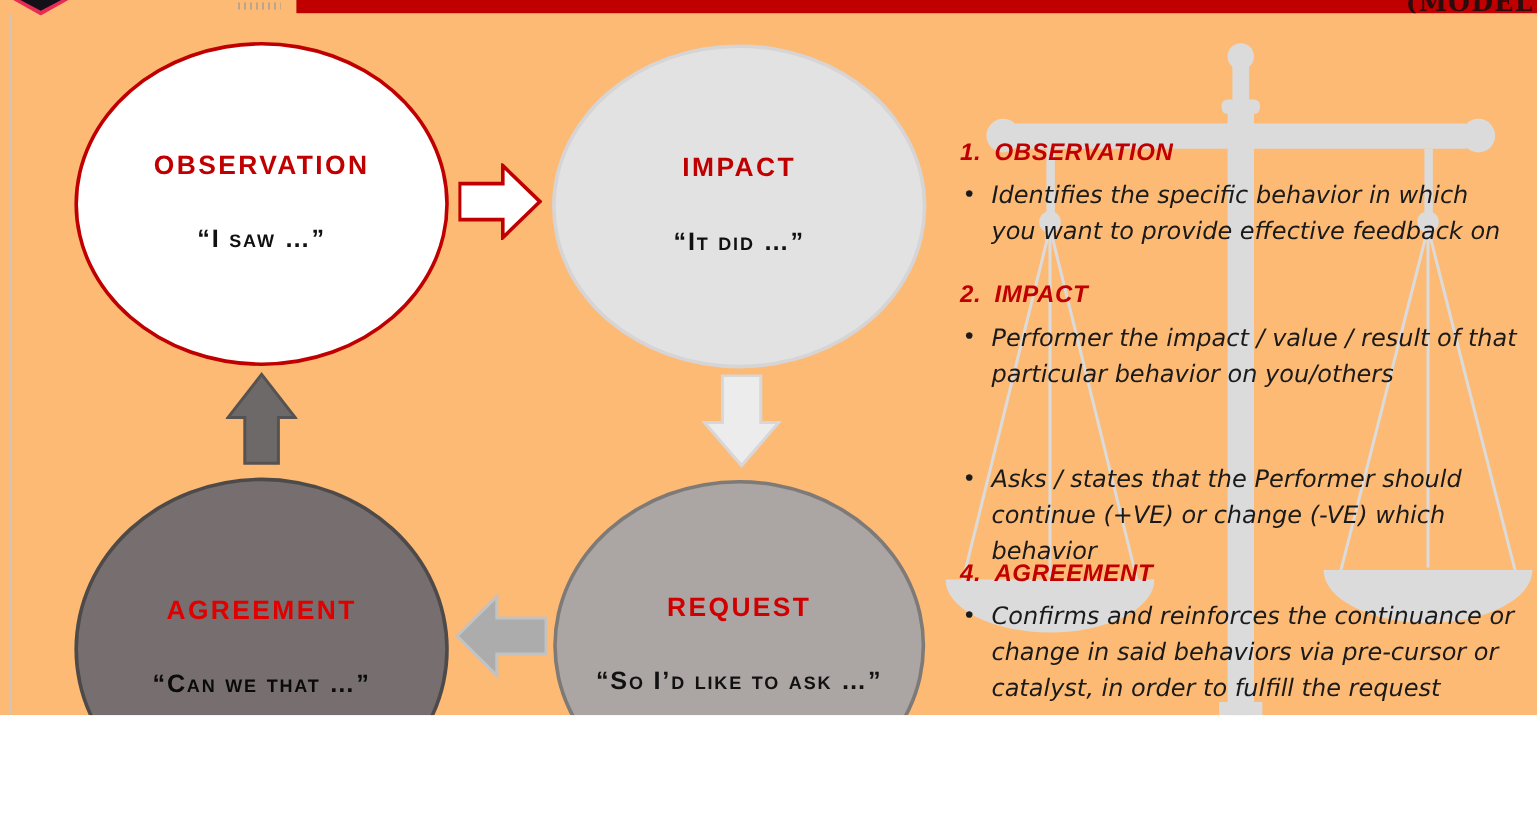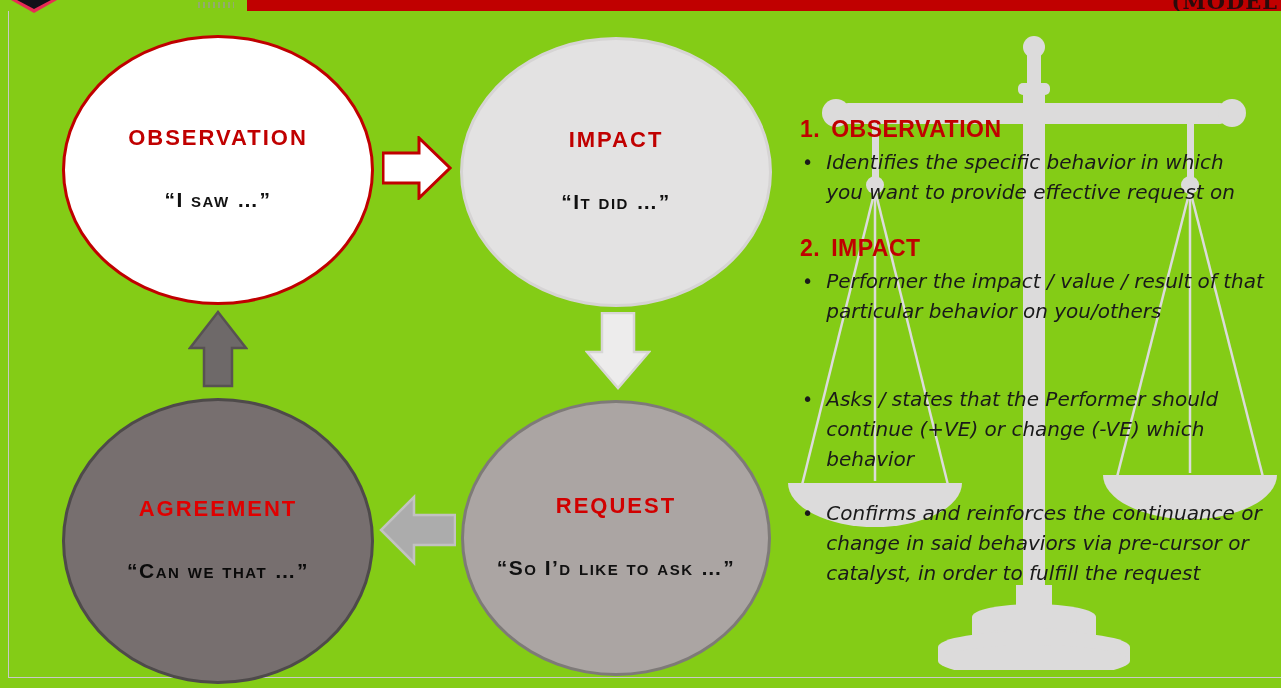--- a/index.html
+++ b/index.html
@@ -1,16 +1,16 @@
 <!DOCTYPE html>
 <html><head>
 <meta charset="utf-8">
 <style>
   html,body{margin:0;padding:0;background:#fff;}
-  .stage{position:relative;width:1281px;height:688px;background:#84cc16;overflow:hidden;
+  .stage{position:relative;width:1281px;height:596px;background:#fdba74;overflow:hidden;
          font-family:"Liberation Sans",sans-serif;}
 
   
   .red-bar{position:absolute;left:247px;top:0;right:0;height:11px;background:#C00000;
            overflow:hidden;z-index:4;}
   .bar-title{position:absolute;right:3px;top:-11px;font-family:"DejaVu Serif",serif;
              font-weight:bold;font-size:21px;letter-spacing:1px;color:#2B0B0B;white-space:nowrap;}
   .logo{position:absolute;left:11px;top:0;z-index:4;}
   .wordmark-frag{position:absolute;left:198px;top:2px;width:36px;height:6px;opacity:.65;z-index:4;
                  background:repeating-linear-gradient(90deg,#9a9a9a 0 2px,transparent 2px 5px);}
@@ -37,22 +37,22 @@
   .node-agreement .quote{max-width:250px;}
 
   .arrow{position:absolute;z-index:2;}
   .arrow-right{left:382px;top:136px;}
   .arrow-down{left:585px;top:312px;}
   .arrow-left{left:378px;top:494px;}
   .arrow-up{left:188px;top:310px;}
 
   
   .right-panel{position:absolute;left:798px;top:0;width:478px;height:688px;z-index:1;}
-  .sec-header{position:absolute;left:2px;font-weight:bold;font-size:23px;letter-spacing:.5px;
-              color:#C00000;white-space:nowrap;}
+  .sec-header{position:absolute;left:2px;font-weight:bold;font-size:20px;letter-spacing:.5px;
+              color:#C00000;white-space:nowrap;font-style:italic;}
   .sec-header .num{margin-right:11px;}
   .sec-desc{position:absolute;left:4px;display:flex;gap:13px;width:462px;
             font-family:"DejaVu Sans",sans-serif;font-style:italic;font-size:20px;
             line-height:30px;color:#1A1A1A;}
   .sec-desc .bullet{font-style:normal;font-size:19px;line-height:30px;}
   .footer{position:absolute;right:8px;top:640px;font-family:"DejaVu Serif",serif;
           font-weight:bold;font-size:25px;letter-spacing:.5px;color:#0A0A0A;white-space:nowrap;z-index:2;}
   .footer .case{color:#C00000;margin-left:8px;}
 </style>
 </head>
@@ -140,36 +140,39 @@
     <polygon points="30,2 58,38 44,38 44,76 16,76 16,38 2,38" stroke-width="2.5" style="fill: rgb(110, 105, 105); stroke: rgb(87, 82, 82);"></polygon>
   </svg>
 
   <div class="right-panel">
 
     <div class="sec-header" style="top:116px">
       <span class="num">1.</span><span>OBSERVATION</span>
     </div>
     <div class="sec-desc" style="top:147px">
       <span class="bullet">•</span>
-      <span>Identifies the specific behavior in which you want to provide effective request on</span>
+      <span>Identifies the specific behavior in which you want to provide effective feedback on</span>
     </div>
 
     <div class="sec-header" style="top:235px">
       <span class="num">2.</span><span>IMPACT</span>
     </div>
     <div class="sec-desc" style="top:266px">
       <span class="bullet">•</span>
       <span>Performer the impact / value / result of that particular behavior on you/others</span>
     </div>
 
     <div class="sec-desc" style="top:384px">
       <span class="bullet">•</span>
       <span>Asks / states that the Performer should continue (+VE) or change (-VE) which behavior</span>
     </div>
 
+    <div class="sec-header" style="top:467px">
+      <span class="num">4.</span><span>AGREEMENT</span>
+    </div>
     <div class="sec-desc" style="top:498px">
       <span class="bullet">•</span>
       <span>Confirms and reinforces the continuance or change in said behaviors via pre-cursor or catalyst, in order to fulfill the request</span>
     </div>
   </div>
 
 
 </div>
 
 </body></html>

